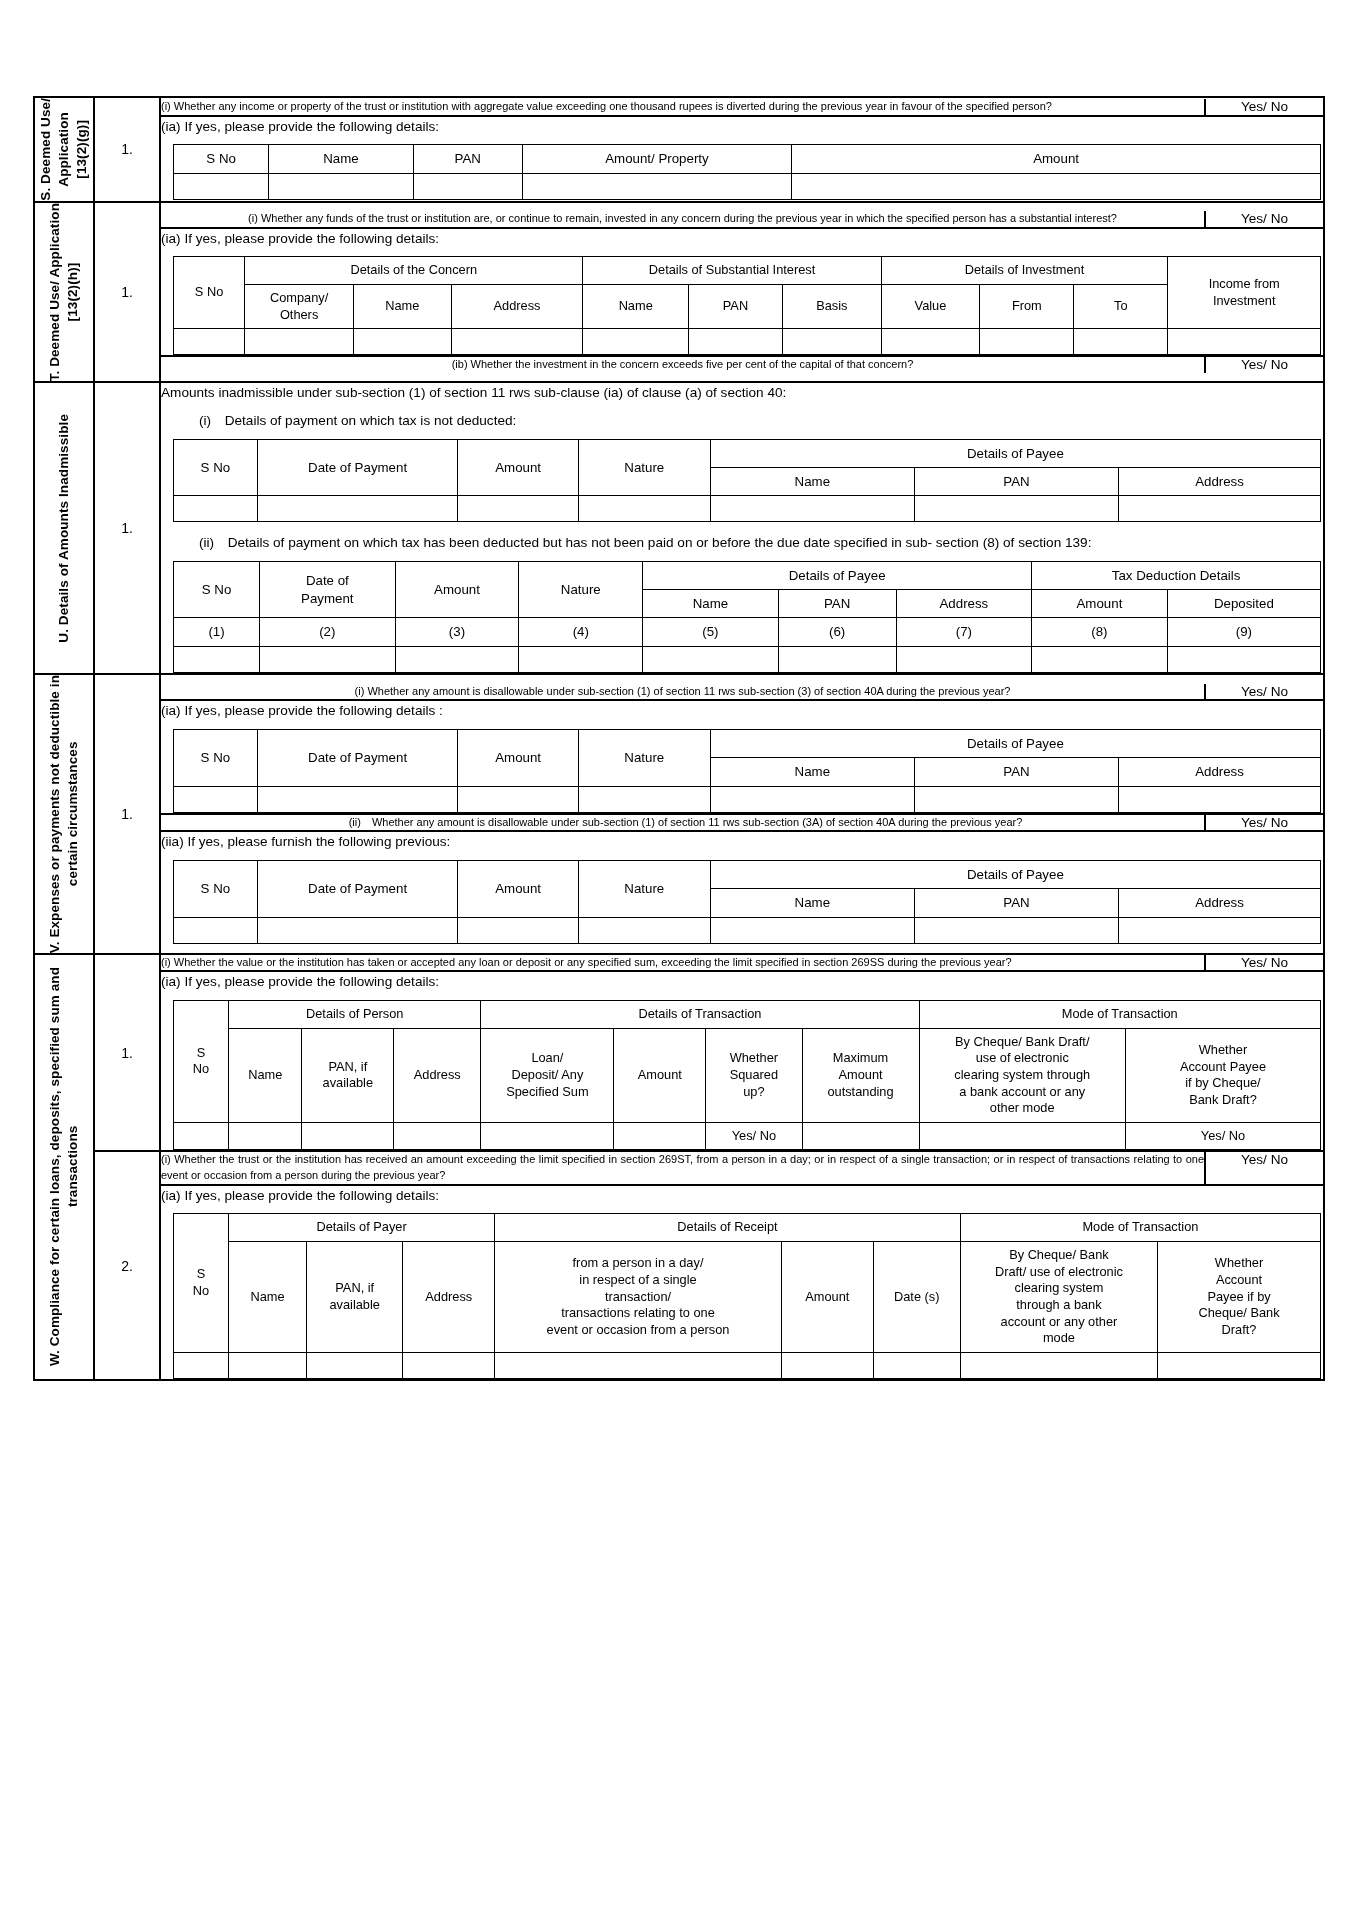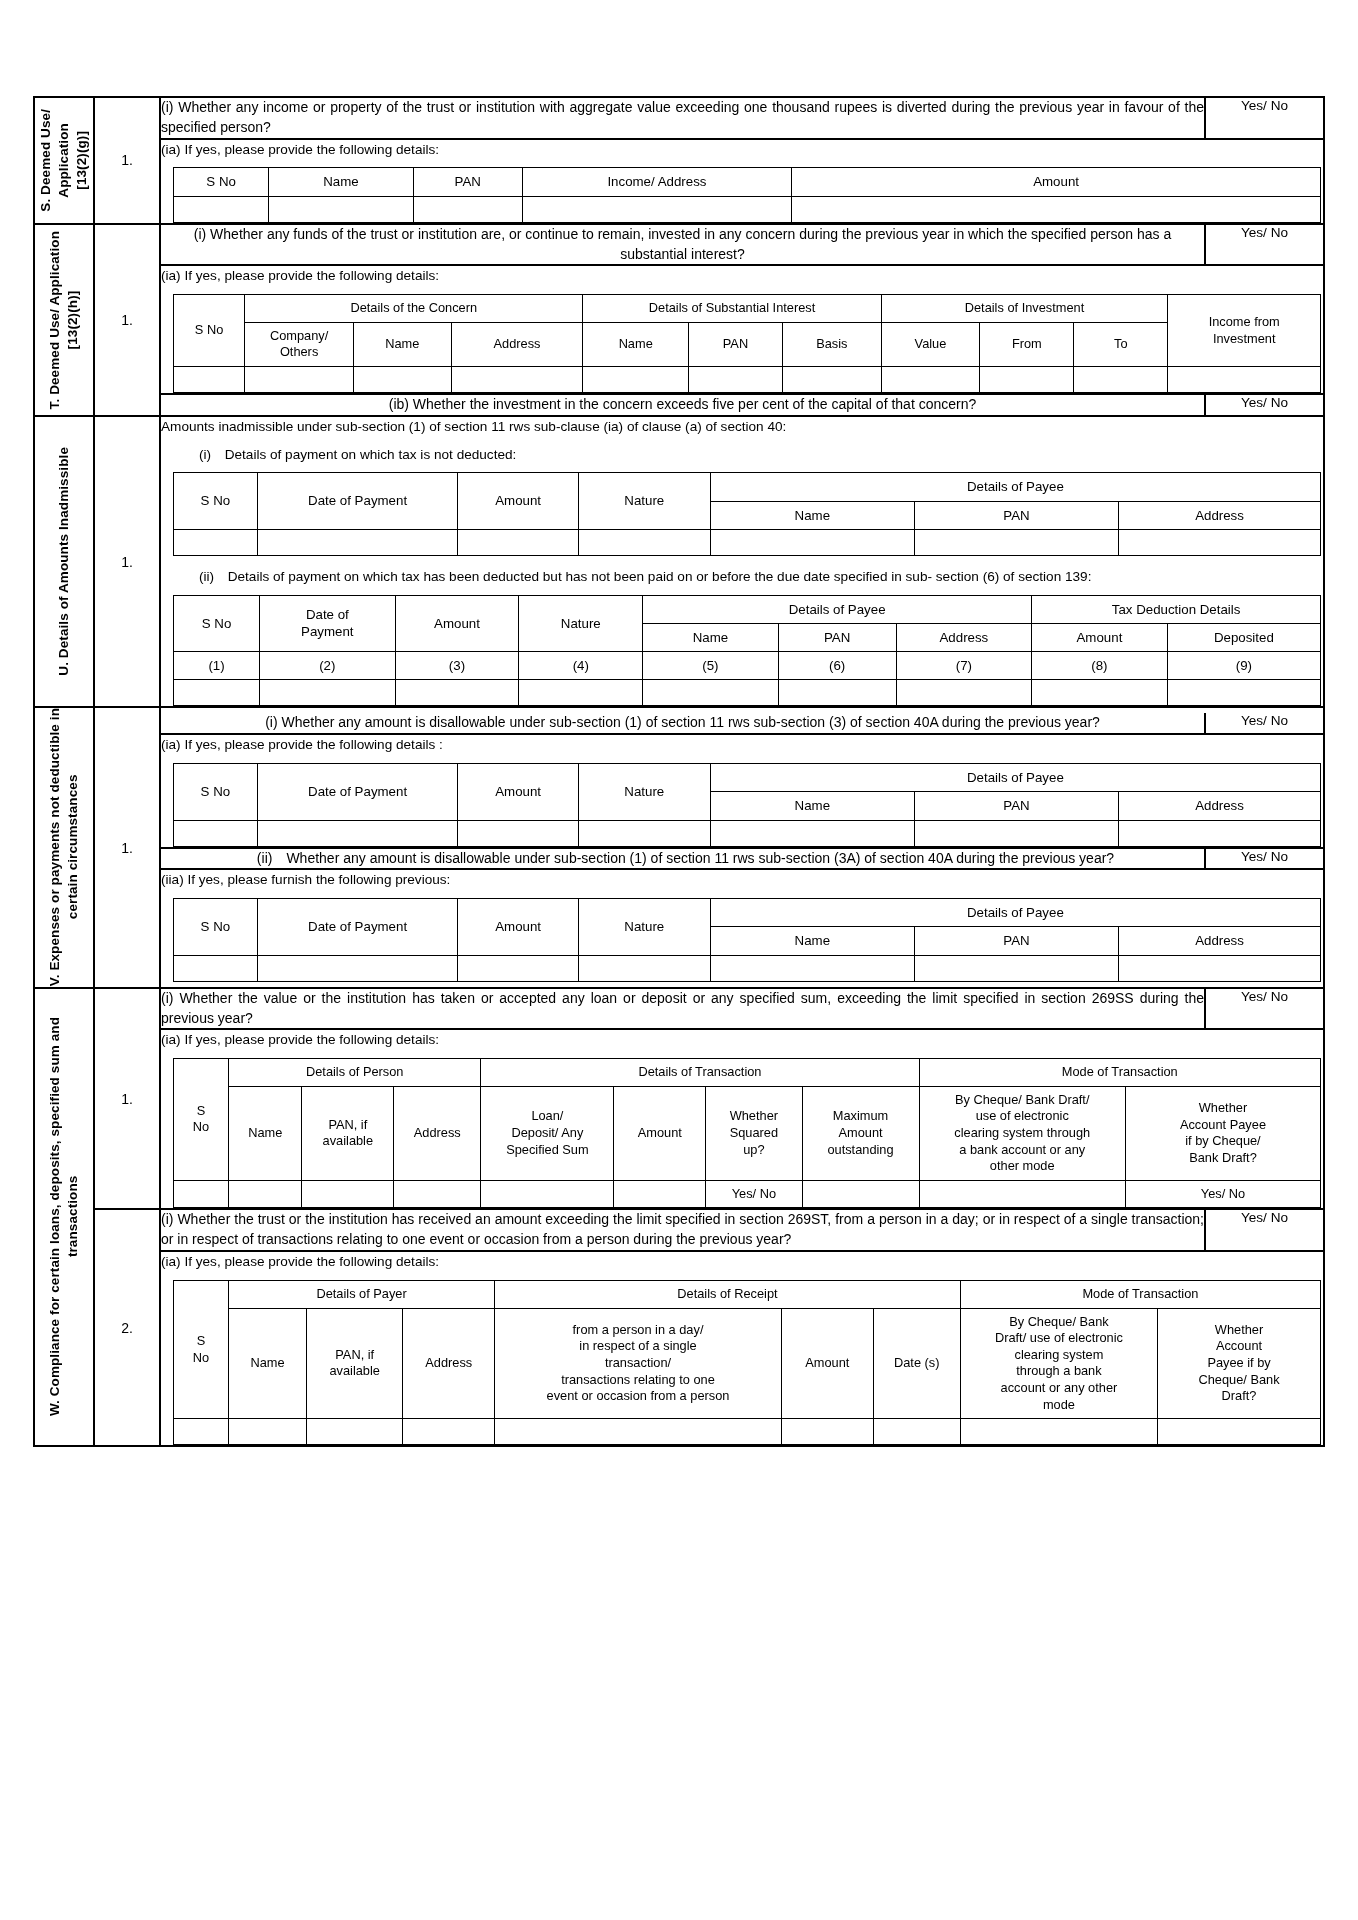--- a/index.html
+++ b/index.html
@@ -65,21 +65,21 @@
   }
   table.inner > tbody > tr > td {
     border: 0;
     border-top: 2px solid #000;
     padding: 0;
     vertical-align: top;
   }
   table.inner > tbody > tr:first-child > td { border-top: 0; }
   td.qtext {
     padding: 9px 11px 9px 11px;
-    font-size: 14px;
+    font-size: 11px;
     line-height: 1.42;
     text-align: justify;
     text-justify: inter-word;
   }
   td.qtext.nojust { text-align: center; }
   td.yesno {
     width: 118px;
     border-left: 2px solid #000 !important;
     text-align: center;
     font-size: 13.6px;
@@ -156,21 +156,21 @@
                           <col style="width:12.6%">
                           <col style="width:9.5%">
                           <col style="width:23.5%">
                           <col style="width:46.1%">
                         </colgroup>
                 <thead>
                   <tr>
                     <th>S No</th>
                     <th>Name</th>
                     <th>PAN</th>
-                    <th>Income/ Address</th>
+                    <th>Amount/ Property</th>
                     <th>Amount</th>
                   </tr>
                 </thead>
                 <tbody>
                   <tr>
                     <td class="empty"></td>
                     <td class="empty"></td>
                     <td class="empty"></td>
                     <td class="empty"></td>
                     <td class="empty"></td>
@@ -309,21 +309,21 @@
                     <td class="empty"></td>
                     <td class="empty"></td>
                     <td class="empty"></td>
                     <td class="empty"></td>
                     <td class="empty"></td>
                     <td class="empty"></td>
                   </tr>
                 </tbody>
               </table>
             </div>
-            <div class="lead sub" style="margin-top:11px">(ii) Details of payment on which tax has been deducted but has not been paid on or before the due date specified in sub- section (6) of section 139:</div>
+            <div class="lead sub" style="margin-top:11px">(ii) Details of payment on which tax has been deducted but has not been paid on or before the due date specified in sub- section (8) of section 139:</div>
             <div class="gridwrap">
               <table class="grid">
                 <colgroup>
                   <col style="width:7.3%">
                           <col style="width:11.5%">
                           <col style="width:10.5%">
                           <col style="width:10.5%">
                   <col style="width:11.5%">
                           <col style="width:10.0%">
                           <col style="width:11.5%">

